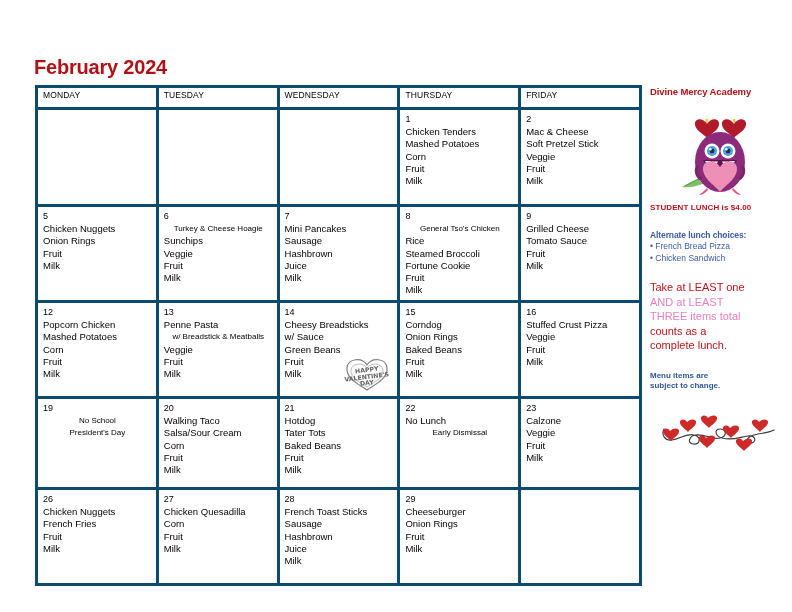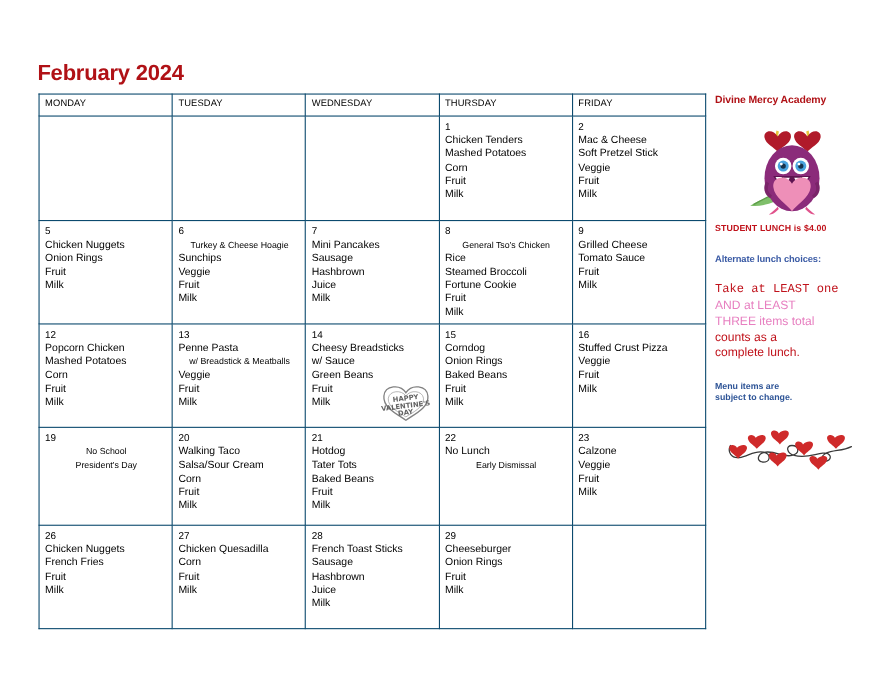--- a/index.html
+++ b/index.html
@@ -29,21 +29,21 @@
   
   #calendar {
     position: absolute;
     left: 35px;
     top: 85px;
     width: 607px;
     border-collapse: collapse;
     table-layout: fixed;
   }
   #calendar th, #calendar td {
-    border: 1px solid #0c4a6e;
+    border: 3px solid #0c4a6e;
     vertical-align: top;
     padding: 0;
     margin-left: 43px;
   }
   #calendar th {
     height: 15px;
     text-align: left;
     font-weight: normal;
     font-size: 8.5px;
     padding: 2px 0 2px 5px;
@@ -429,24 +429,28 @@
 
       <path d="M20 62 C17 66 18 72 23 75" stroke="#7A2469" stroke-width="3" fill="none"></path>
       <path d="M64 62 C67 66 66 72 61 75" stroke="#7A2469" stroke-width="3" fill="none"></path>
     </svg>
   </div>
 
   <div id="lunch-price">STUDENT LUNCH is $4.00</div>
 
   <div id="alt-block">
     <div id="alt-title">Alternate lunch choices:</div>
+    <ul id="alt-list">
+        <li>French Bread Pizza</li>
+        <li>Chicken Sandwich</li>
+      </ul>
   </div>
 
   <div id="message">
-      <span class="ln" style="color: rgb(192, 18, 27); font-family: Liberation Mono, monospace;">Take at LEAST one</span>
+      <span class="ln" style="color: rgb(192, 18, 27);">Take at LEAST one</span>
       <span class="ln" style="color: rgb(231, 127, 192);">AND at LEAST</span>
       <span class="ln" style="color: rgb(231, 127, 192);">THREE items total</span>
       <span class="ln" style="color: rgb(192, 18, 27);">counts as a</span>
       <span class="ln" style="color: rgb(192, 18, 27);">complete lunch.</span>
     </div>
 
   <div id="disclaimer">
       <div>Menu items are</div>
       <div>subject to change.</div>
     </div>

